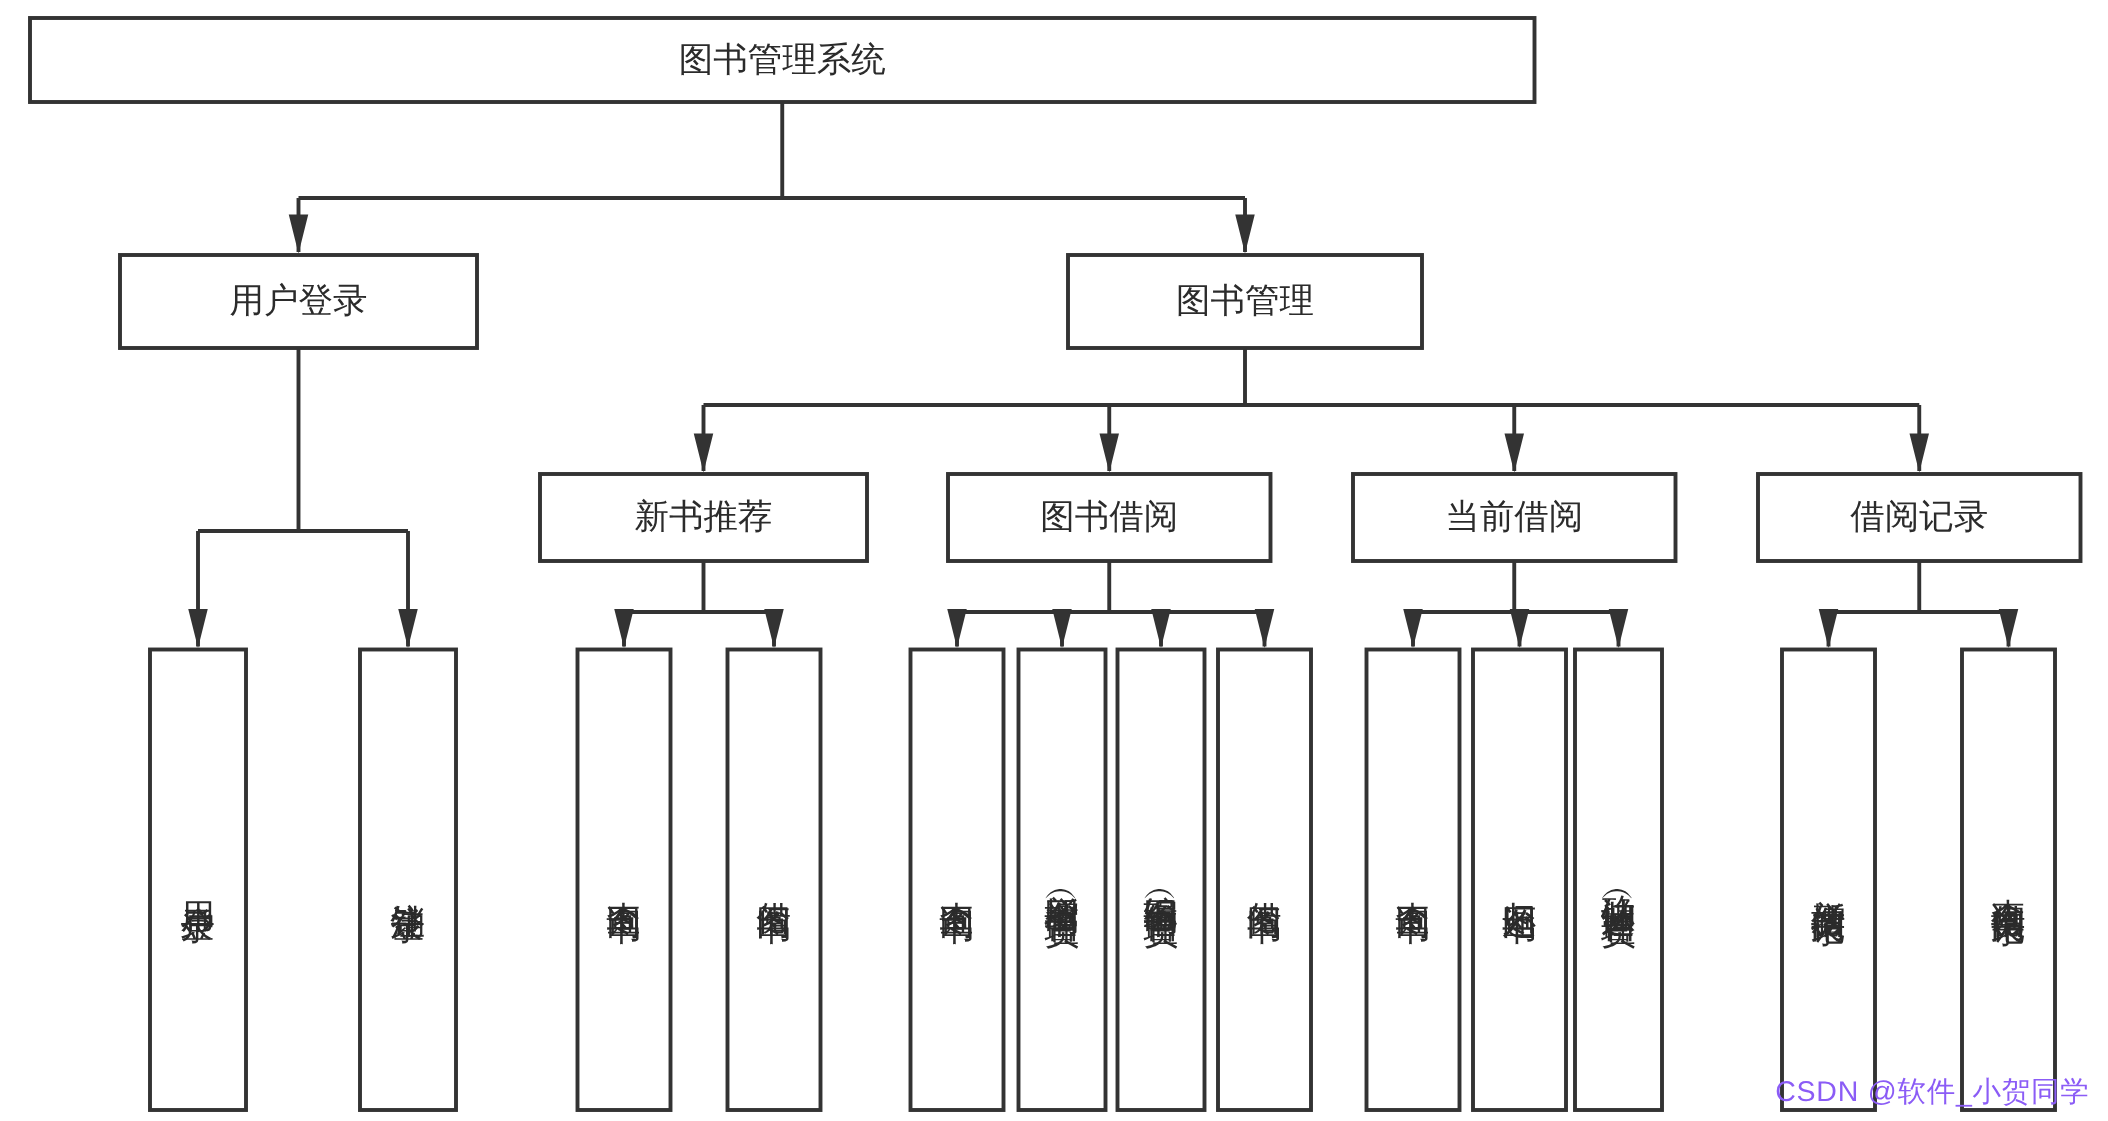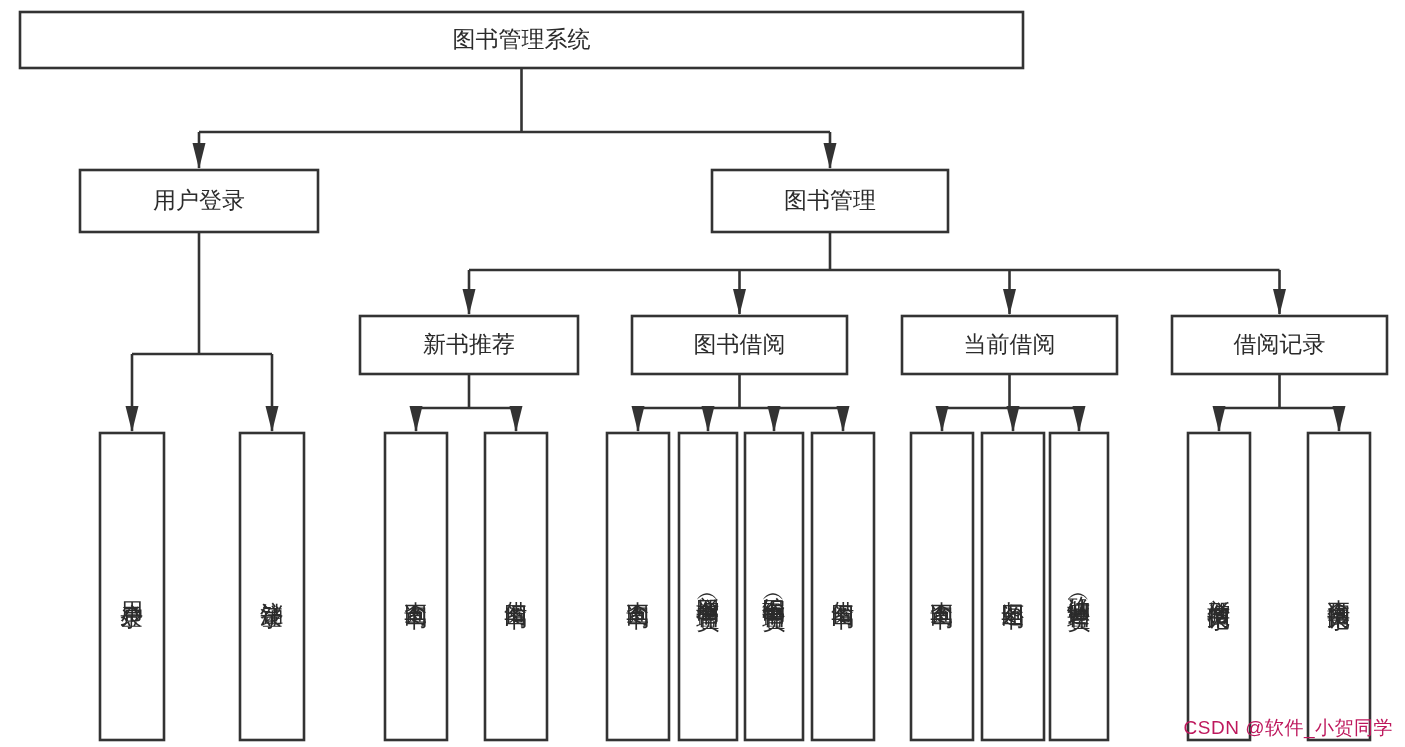--- a/index.html
+++ b/index.html
@@ -60,21 +60,21 @@
     color: #2b2b2b;
     white-space: nowrap;
     pointer-events: none;
   }
   .watermark {
     position: absolute;
     right: 12px;
     bottom: 6px;
     font-family: "Liberation Sans", "DejaVu Sans", sans-serif;
     font-size: 19px;
-    color: #be185d;
+    color: #8b5cf6;
     white-space: nowrap;
     letter-spacing: 0.5px;
   }
 </style>
 </head>
 <body>
 
 <div id="diagram-root">
 
   <svg id="flow-svg" viewBox="0 0 1405 747">

